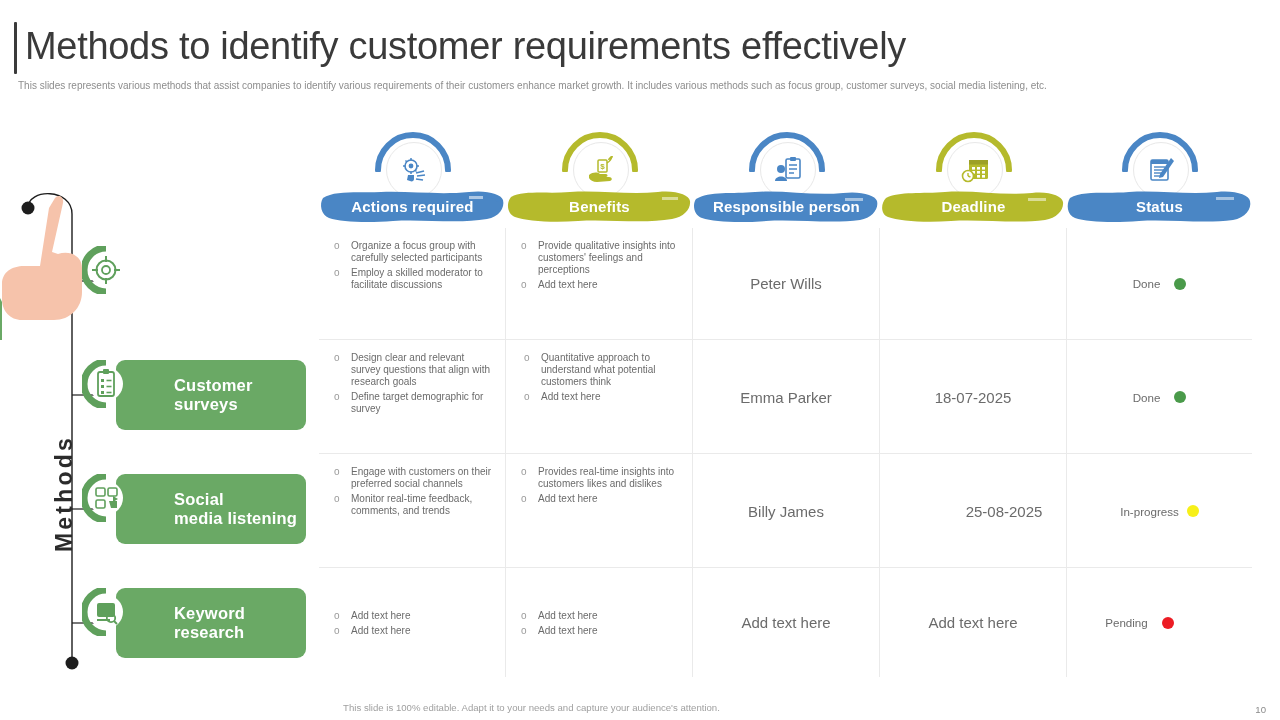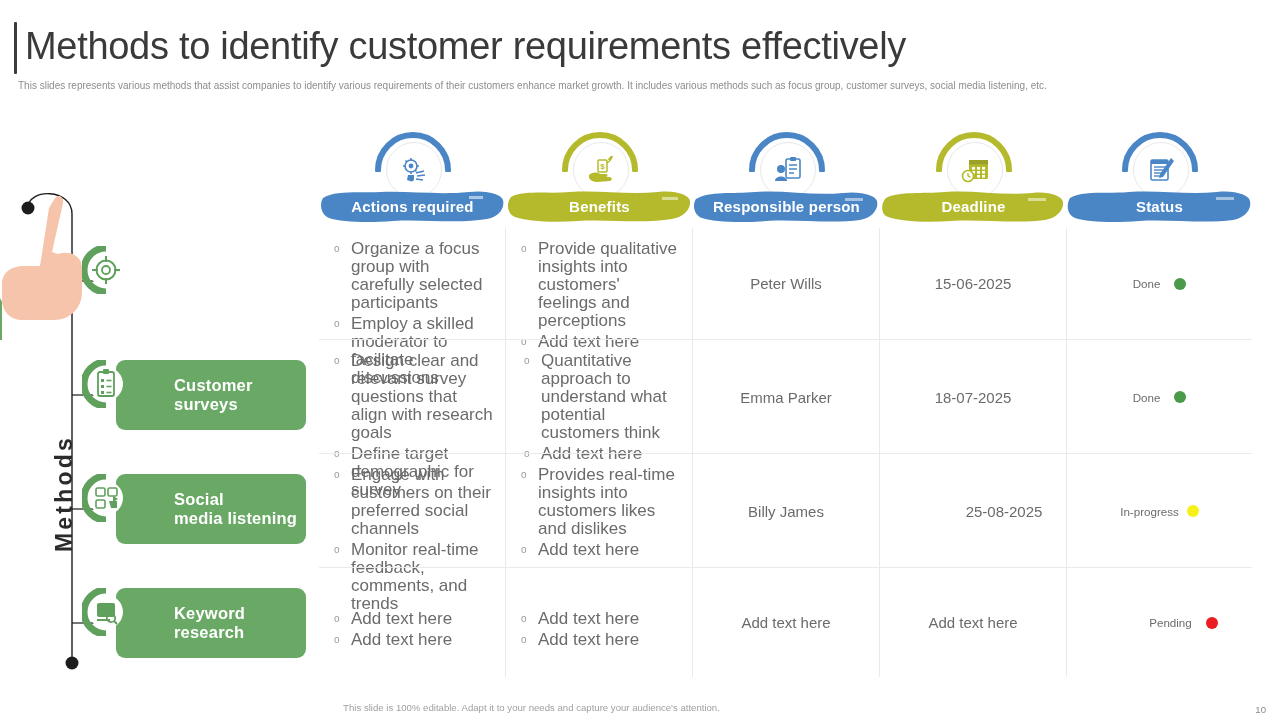--- a/index.html
+++ b/index.html
@@ -76,21 +76,21 @@
 
   
   .table{position:absolute;left:319px;top:228px;width:933px;height:448px;}
   .row{position:absolute;left:0;width:933px;border-top:1px solid #eaeaea;}
   .row:first-child{border-top:none;}
   .cell{position:absolute;top:0;height:100%;box-sizing:border-box;}
   .vline{position:absolute;top:0;width:1px;background:#eaeaea;height:100%;}
   .bullets{padding:12px 10px 0 12px;}
   .bullets li{
     list-style:none;position:relative;
-    font-size:17px;line-height:18px;color:#6b6b6b;
+    font-size:10px;line-height:12px;color:#6b6b6b;
     margin-bottom:3px;padding-left:20px;
   }
   .bullets li:before{
     content:"o";position:absolute;left:3px;top:-0.5px;
     font-size:10px;color:#9a9a9a;
   }
   .bullets{margin:0;}
   .center-cell{
     display:flex;align-items:center;justify-content:center;
     font-size:15px;color:#6b6b6b;height:100%;
@@ -361,21 +361,20 @@
           <li>Employ a skilled moderator to facilitate discussions</li>
         </ul>
       </div>
       <div class="cell" style="left:187px;width:186px;padding-top:12px">
         <ul class="bullets" style="padding-top:0">
           <li>Provide qualitative insights into customers' feelings and perceptions</li>
           <li>Add text here</li>
         </ul>
       </div>
       <div class="cell center-cell" style="left:374px;width:186px">Peter Wills</div>
-      <div class="cell center-cell" style="left:561px;width:186px">15-06-2025</div>
       <div class="cell status-cell" style="left:748px;width:185px">
         <span>Done</span>
         <span class="dot" style="background:#4a9a4a"></span>
       </div>
     </div>
 
     <div class="row" style="top:111px;height:114px">
       <div class="vline" style="left:186px"></div>
         <div class="vline" style="left:373px"></div>
       <div class="vline" style="left:560px"></div>
@@ -437,21 +436,21 @@
         </ul>
       </div>
       <div class="cell" style="left:187px;width:186px">
         <ul class="bullets" style="padding-top:42px">
           <li>Add text here</li>
           <li>Add text here</li>
         </ul>
       </div>
       <div class="cell center-cell" style="left:374px;width:186px">Add text here</div>
       <div class="cell center-cell" style="left:561px;width:186px">Add text here</div>
-      <div class="cell status-cell" style="left:772px;width:185px">
+      <div class="cell status-cell" style="left:728px;width:185px">
         <span>Pending</span>
         <span class="dot" style="background:#ec1c24"></span>
       </div>
     </div>
 
   </div>
 
   <div class="footer">This slide is 100% editable.  Adapt it to your needs and capture your audience's attention.</div>
   <div class="pageno">10</div>
 

